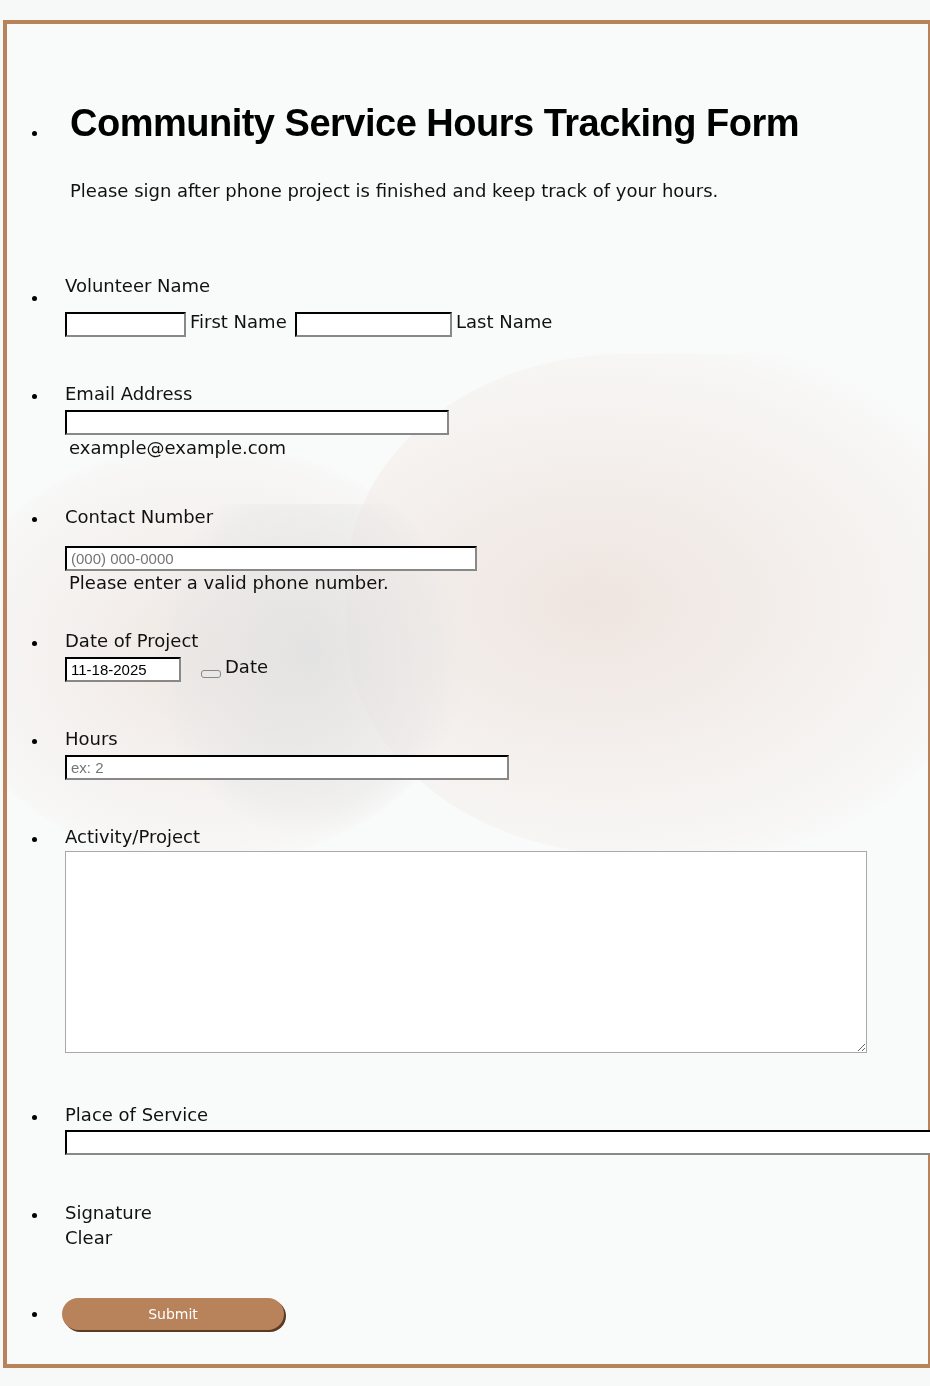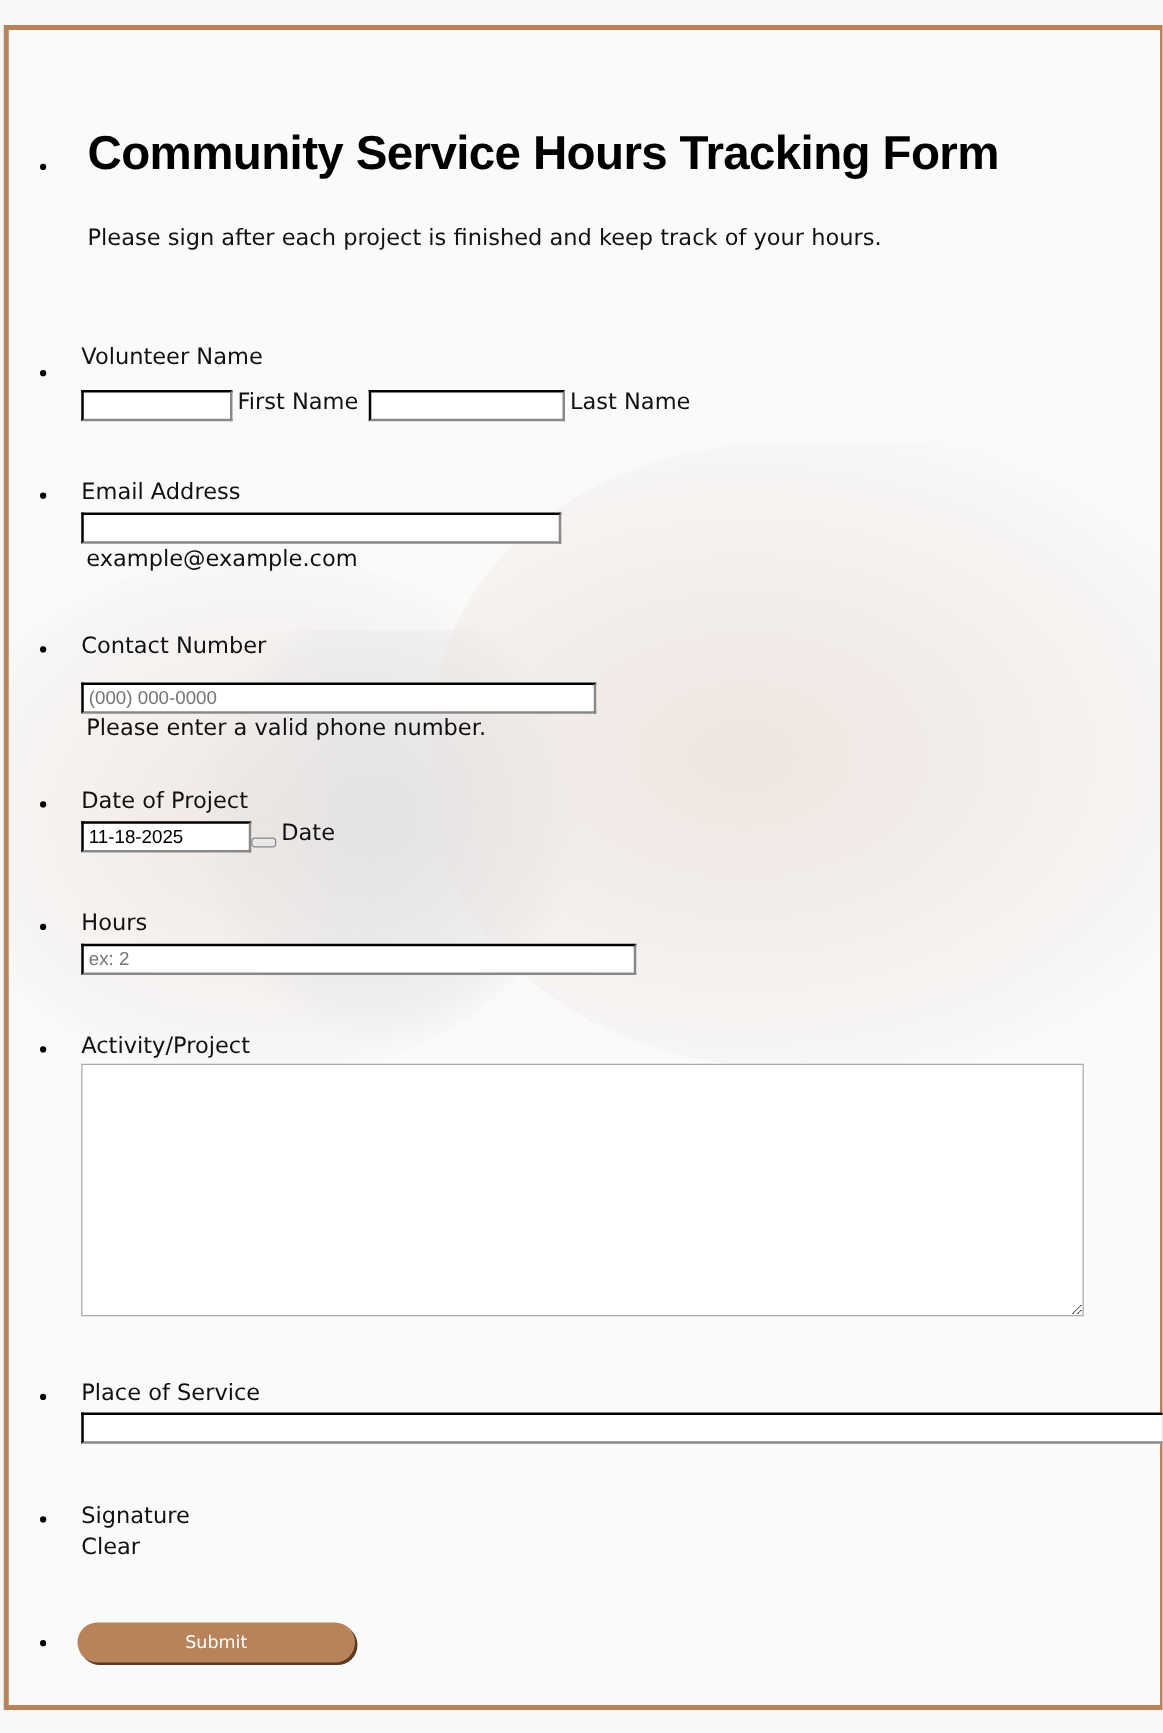--- a/index.html
+++ b/index.html
@@ -47,42 +47,42 @@
 <body>
 
 <div class="frame">
   <div class="bg-deco hand1"></div>
   <div class="bg-deco hand2"></div>
   <div class="bg-deco heart"></div>
 </div>
 
 <div class="bullet" style="left:32px;top:131px;"></div>
 <div class="abs title" style="left:70px;top:102px;">Community Service Hours Tracking Form</div>
-<div class="abs sub" style="left:70px;top:180px;">Please sign after each project is finished and keep track of your hours.</div>
+<div class="abs sub" style="left:70px;top:180px;">Please sign after phone project is finished and keep track of your hours.</div>
 
 <div class="bullet" style="left:32px;top:296px;"></div>
 <div class="abs label" style="left:65px;top:275px;">Volunteer Name</div>
 <input class="txt" type="text" style="left: 65px; top: 312px; width: 121px;" value="">
 <div class="abs label" style="left:190px;top:311px;">First Name</div>
 <input class="txt" type="text" style="left: 295px; top: 312px; width: 157px;" value="">
 <div class="abs label" style="left:456px;top:311px;">Last Name</div>
 
 <div class="bullet" style="left:32px;top:394px;"></div>
 <div class="abs label" style="left:65px;top:383px;">Email Address</div>
 <input class="txt" type="email" style="left: 65px; top: 410px; width: 384px;" value="">
 <div class="abs label" style="left:69px;top:437px;">example@example.com</div>
 
 <div class="bullet" style="left:32px;top:517px;"></div>
 <div class="abs label" style="left:65px;top:506px;">Contact Number</div>
 <input class="txt" type="tel" style="left: 65px; top: 546px; width: 412px;" placeholder="(000) 000-0000">
 <div class="abs label" style="left:69px;top:572px;">Please enter a valid phone number.</div>
 
 <div class="bullet" style="left:32px;top:641px;"></div>
 <div class="abs label" style="left:65px;top:630px;">Date of Project</div>
-<input class="txt" type="text" style="left: 65px; top: 657px; width: 136px;" value="11-18-2025">
+<input class="txt" type="text" style="left: 65px; top: 657px; width: 116px;" value="11-18-2025">
 <div class="calbtn" style="top:670px;"></div>
 <div class="abs label" style="left:225px;top:656px;">Date</div>
 
 <div class="bullet" style="left:32px;top:739px;"></div>
 <div class="abs label" style="left:65px;top:728px;">Hours</div>
 <input class="txt" type="text" style="left: 65px; top: 755px; width: 444px;" placeholder="ex: 2">
 
 <div class="bullet" style="left:32px;top:837px;"></div>
 <div class="abs label" style="left:65px;top:826px;">Activity/Project</div>
 <textarea class="ta" style="left: 65px; top: 851px; width: 802px; height: 202px;"></textarea>

